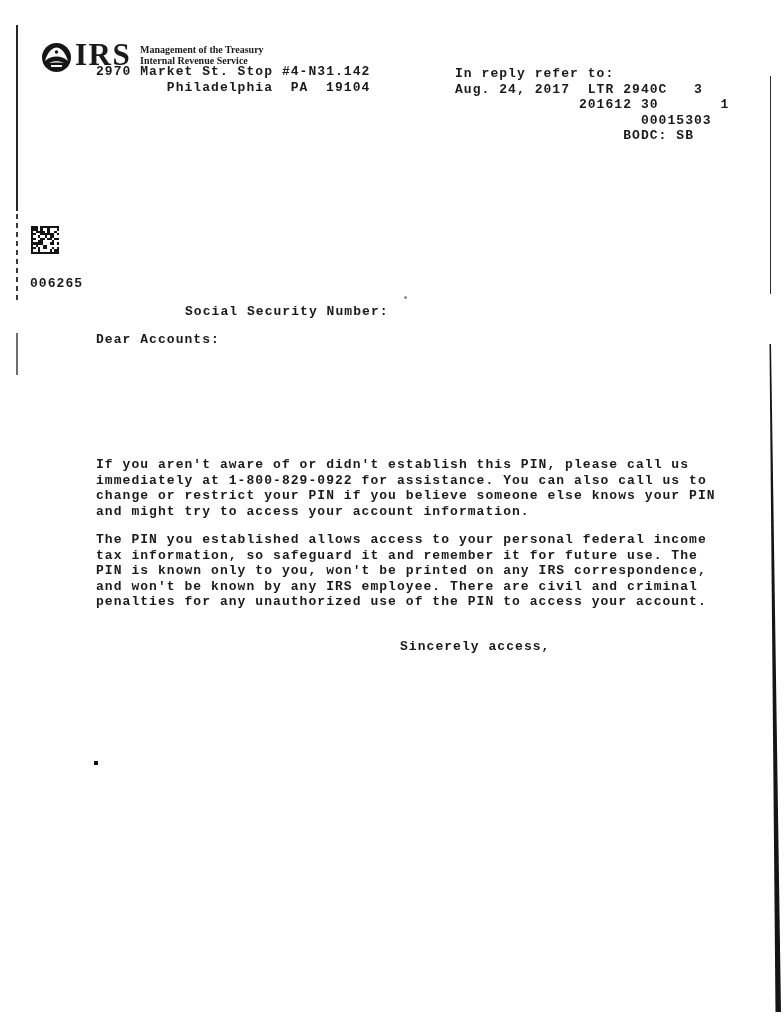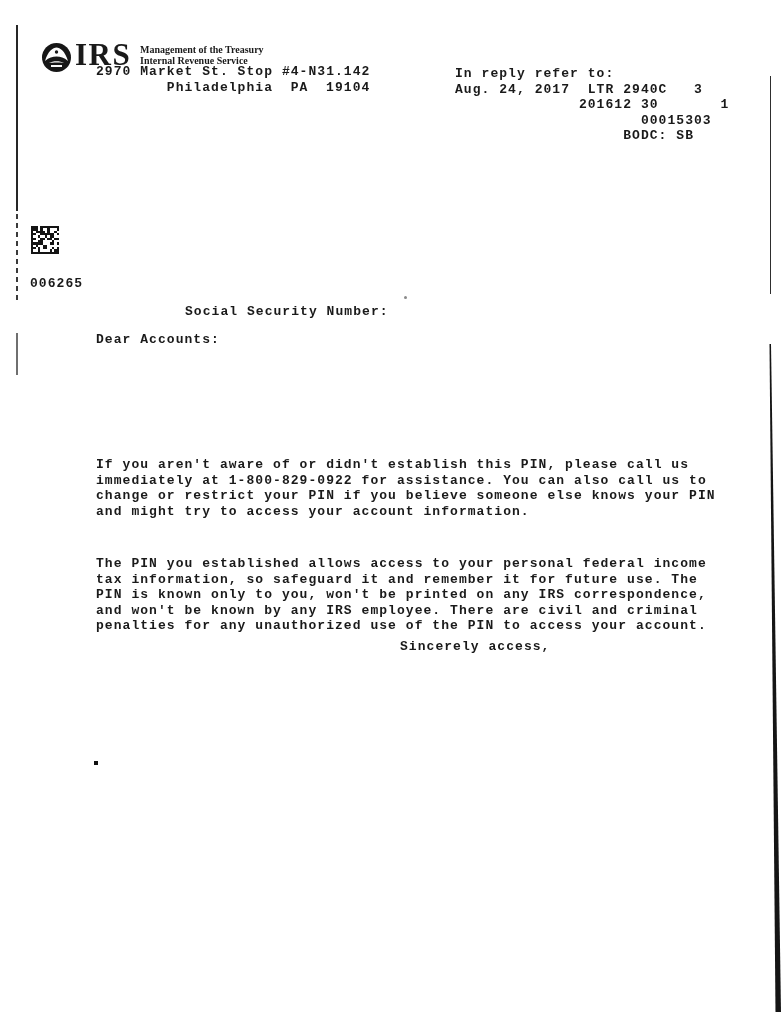--- a/index.html
+++ b/index.html
@@ -42,21 +42,21 @@
   .address      { left:96px;  top:64px;text-align:right; }
   .refblock     { left:455px; top:66px; }
   .barcode      { position:absolute; left:31px; top:226px; width:28px; height:28px; }
   .barcode i    { position:absolute; background:#141414; }
   .barcode-number { left:30px; top:276px; }
   .ssn-line     { left:185px; top:304px; }
   .salutation   { left:96px;  top:332px; }
   .para1        { left:96px;  top:365px; }
   .para2        { left:96px;  top:412px; }
   .para3        { left:96px;  top:457px; }
-  .para4        { left:96px;  top:532px;margin-top:24px; }
+  .para4        { left:96px;  top:532px; }
   .valediction  { left:400px; top:639px; }
   .signature-title { left:400px; top:740px; }
   
   .artifact { position:absolute; }
   .line-left-1 { left:16px; top:25px;  width:2px;  height:186px; background:#262626; }
   .line-left-2 { left:16px; top:214px; width:2px;  height:90px;
                  background:repeating-linear-gradient(to bottom,#3a3a3a 0 5px,transparent 5px 9px); }
   .line-left-3 { left:16px; top:333px; width:1.5px; height:42px; background:#6f6f6f; }
   .line-right-1{ left:769.5px; top:76px; width:1.7px; height:218px; background:#2e2e2e; }
   .line-right-2{ left:768px; top:344px; }

